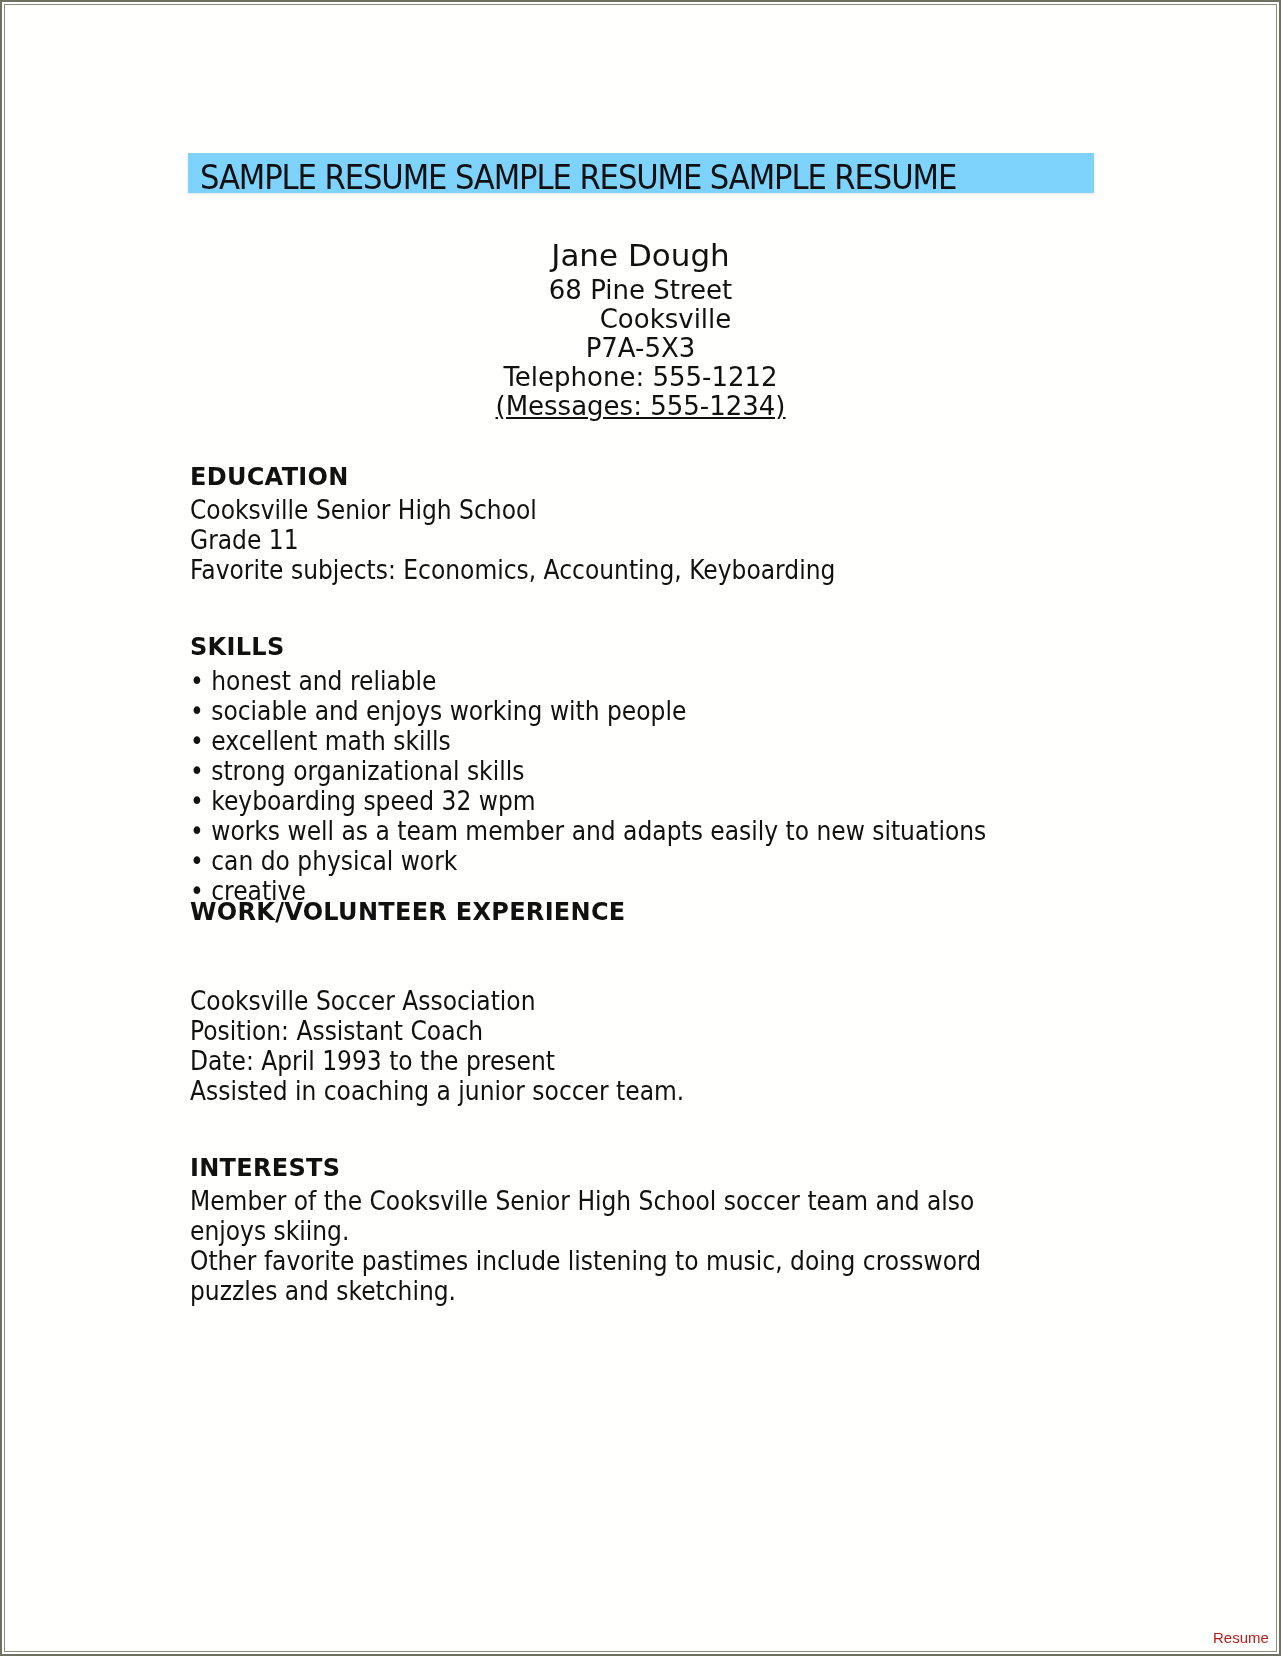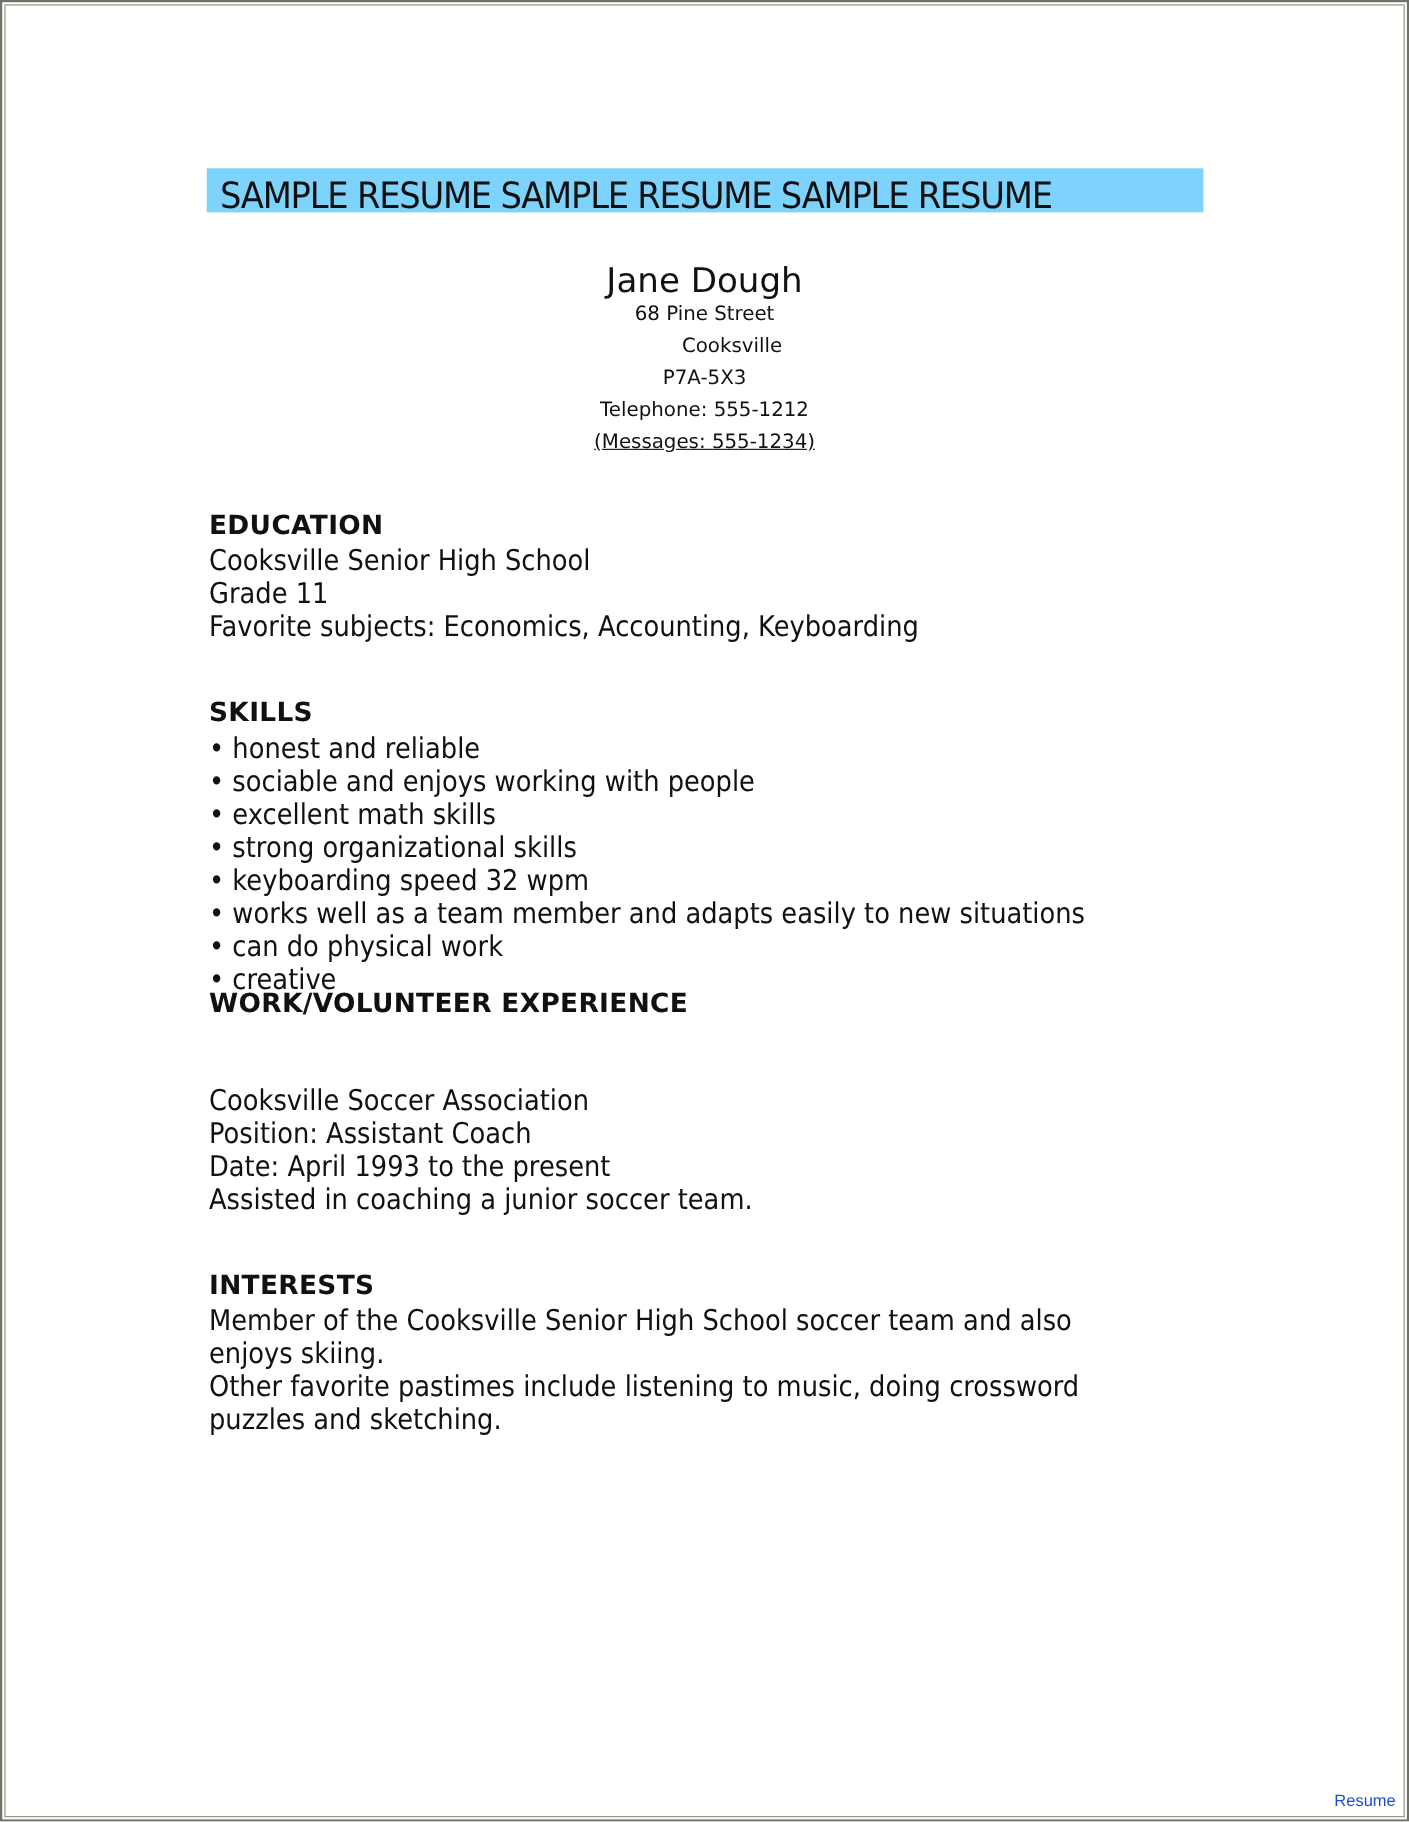--- a/index.html
+++ b/index.html
@@ -16,25 +16,25 @@
        font-family: "Liberation Sans", sans-serif; line-height: 1; }
   .banner {
     position: absolute; left: 188px; top: 153px; width: 906px; height: 40px;
     background: #7dd3fc; box-shadow: 0 1px 2px #e2e2e2;
   }
   .banner-text { position: absolute; left: 12px; top: 5px; font-size: 33px;
     font-family: "DejaVu Sans", sans-serif; letter-spacing: -1.2px; color: #101010;
     transform: scaleX(0.93); transform-origin: left top; white-space: nowrap; }
   .center { left: 0; width: 1281px; text-align: center; }
   .name { font-family: "DejaVu Sans", sans-serif; font-size: 31px; }
-  .contact { font-family: "DejaVu Sans", sans-serif; font-size: 18px; }
+  .contact { font-family: "DejaVu Sans", sans-serif; font-size: 26px; }
   .h { font-family: "DejaVu Sans", sans-serif; font-weight: bold; font-size: 24px; left: 190px; letter-spacing: 0.3px; }
   .b { font-family: "DejaVu Sans", sans-serif; font-size: 26px; left: 190px;
        transform: scaleX(0.9); transform-origin: left top; }
-  .footer-label { font-family: "Liberation Sans", sans-serif; font-size: 15px; left: 1213px; top: 1630px; color: #1d4ed8; }
+  .footer-label { font-family: "Liberation Sans", sans-serif; font-size: 15px; left: 1213px; top: 1630px; color: #b91c1c; }
 </style>
 </head>
 <body>
 
 <div class="frame-outer"></div>
 <div class="frame-inner"></div>
 
 <div class="banner">
   <span class="banner-text">SAMPLE RESUME SAMPLE RESUME SAMPLE RESUME</span>
 </div>

